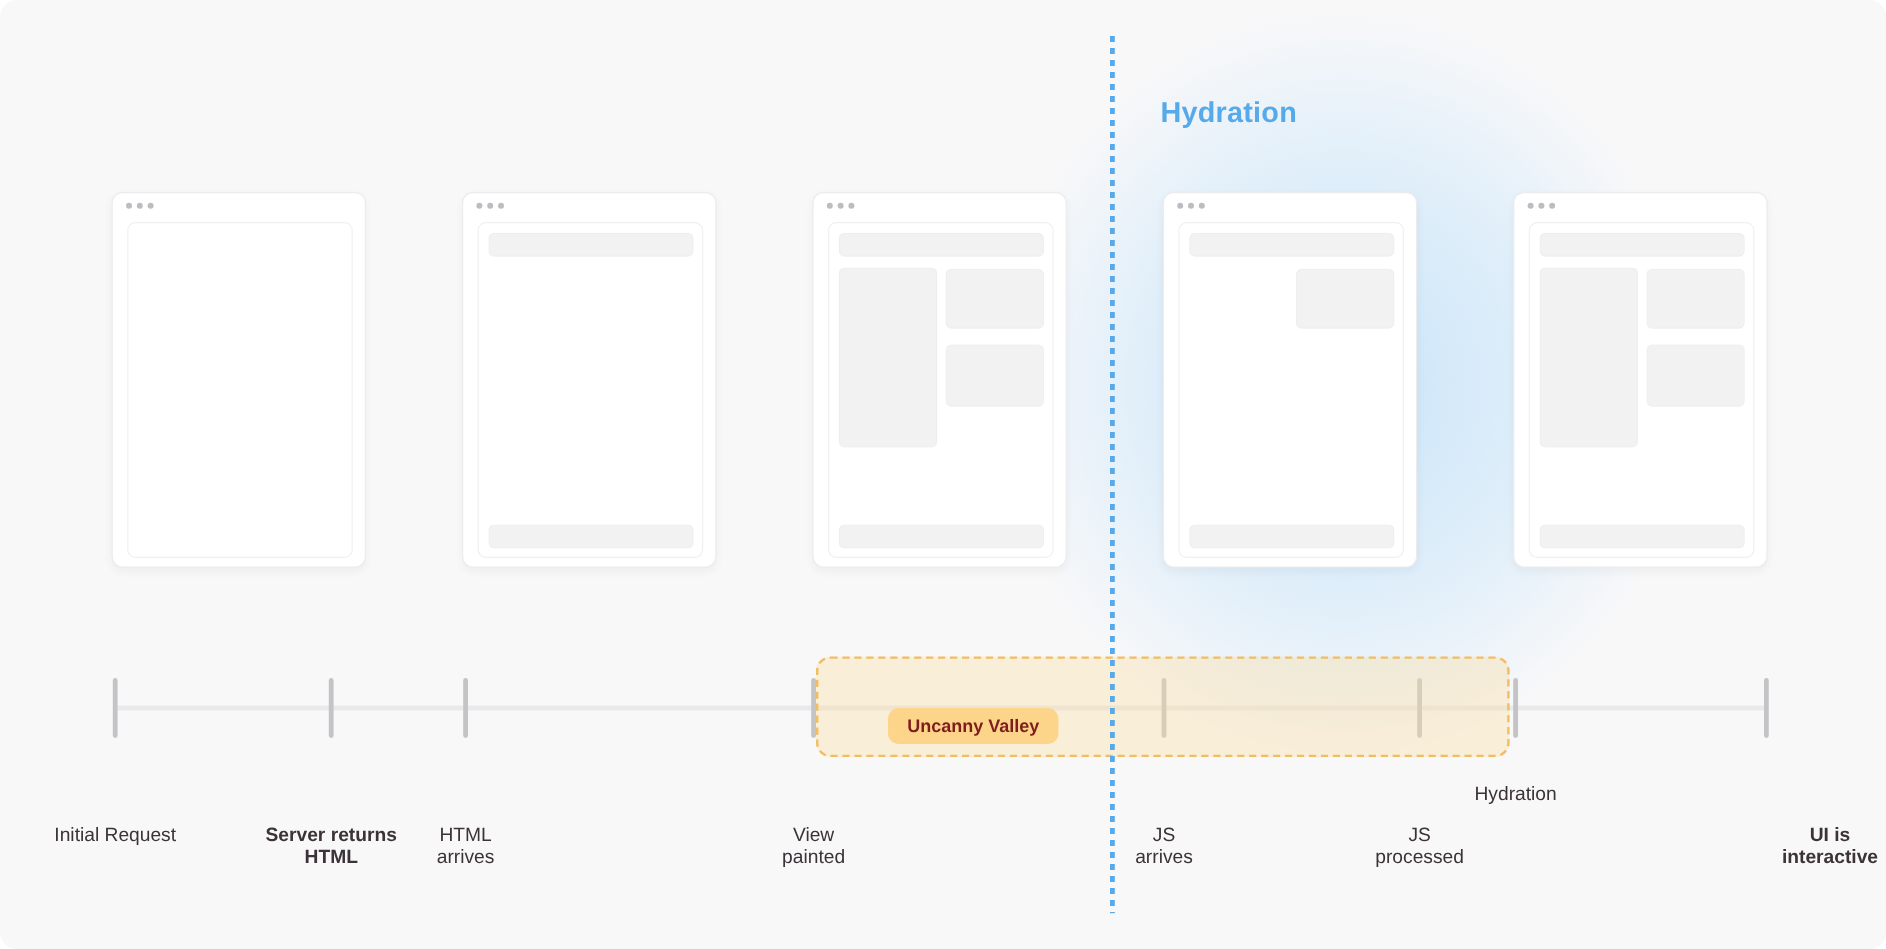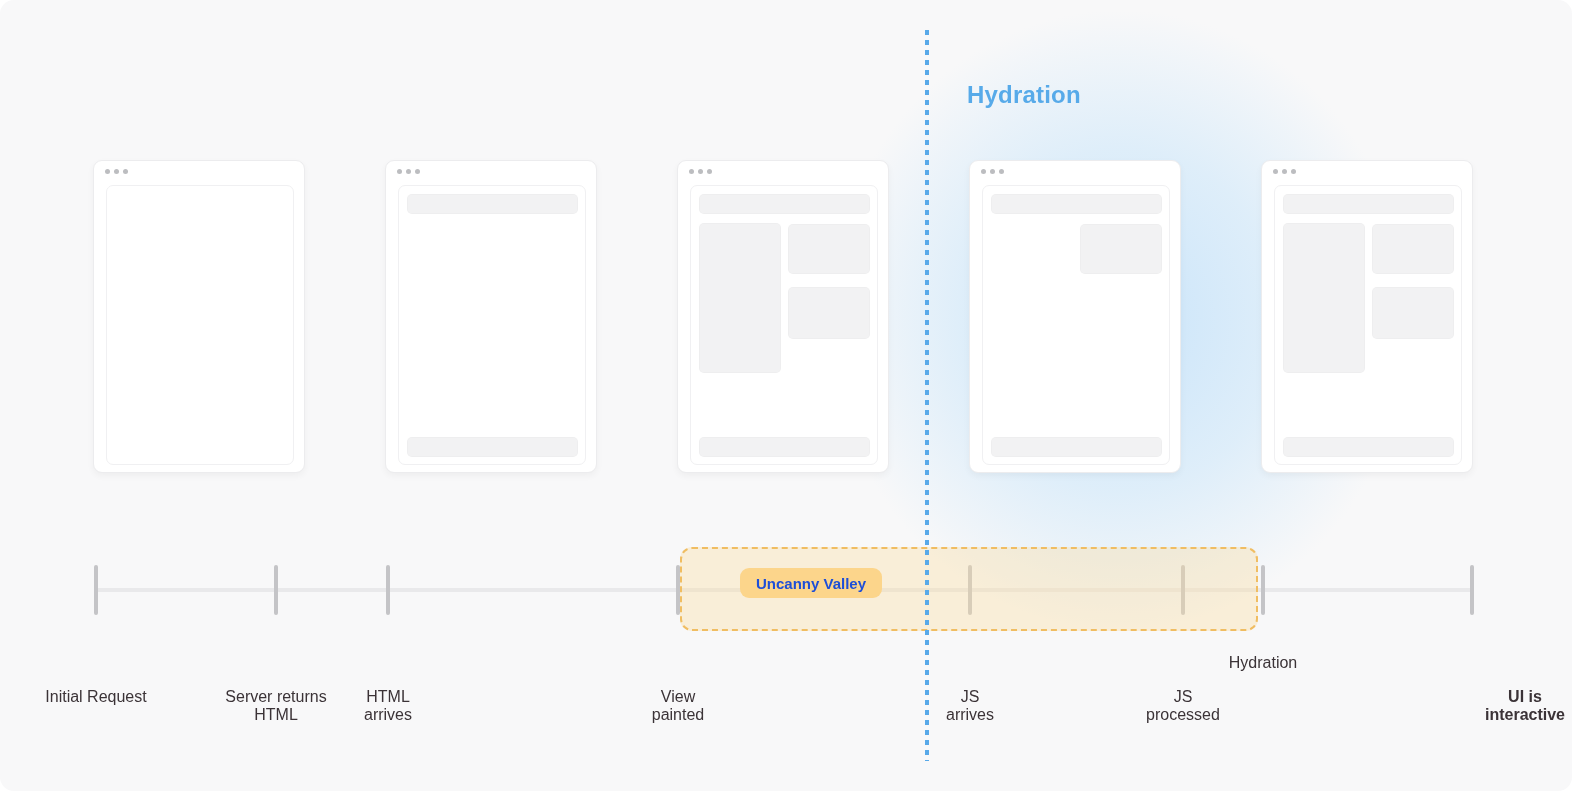--- a/index.html
+++ b/index.html
@@ -104,48 +104,48 @@
     position: absolute;
     left: 680px; top: 547px;
     width: 578px; height: 84px;
     background: rgba(251,222,163,0.38);
     border: 2px dashed #f0bd62;
     border-radius: 12px;
     box-sizing: border-box;
   }
   .uv-badge {
     position: absolute;
-    left: 58px; top: 19px;
+    left: 58px; top: 41px;
     height: 30px;
     padding: 0 16px;
     background: #fcd58b;
     border-radius: 9px;
     display: flex;
     align-items: center;
     font-size: 15px;
     font-weight: bold;
-    color: #1d4ed8;
+    color: #7f1d1d;
     white-space: nowrap;
   }
 </style>
 </head>
 <body>
 
 <div class="stage">
 
   <div class="glow"></div>
 
   <div class="tl-line"></div>
 
   <div id="milestones">
   <div class="tick" style="left: 94px;"></div>
   <div class="tl-label" style="left: 1px;">Initial Request</div>
 
   <div class="tick" style="left: 274px;"></div>
-  <div class="tl-label" style="left: 181px;">Server returns
+  <div class="tl-label" style="left: 181px; font-weight: bold;">Server returns
 HTML</div>
 
   <div class="tick" style="left: 386px;"></div>
   <div class="tl-label" style="left: 293px;">HTML
 arrives</div>
 
   <div class="tick" style="left: 676px;"></div>
   <div class="tl-label" style="left: 583px; text-align: center;">View
 painted</div>
 

